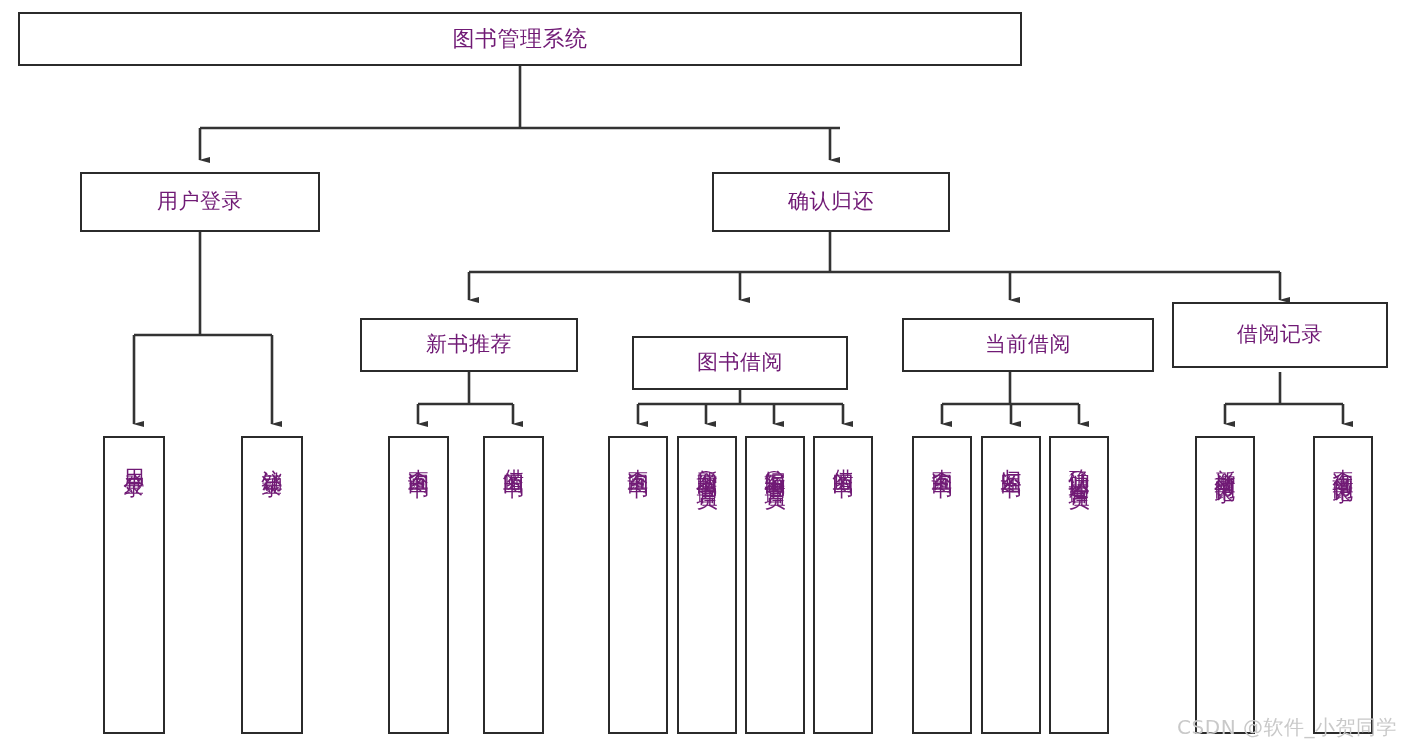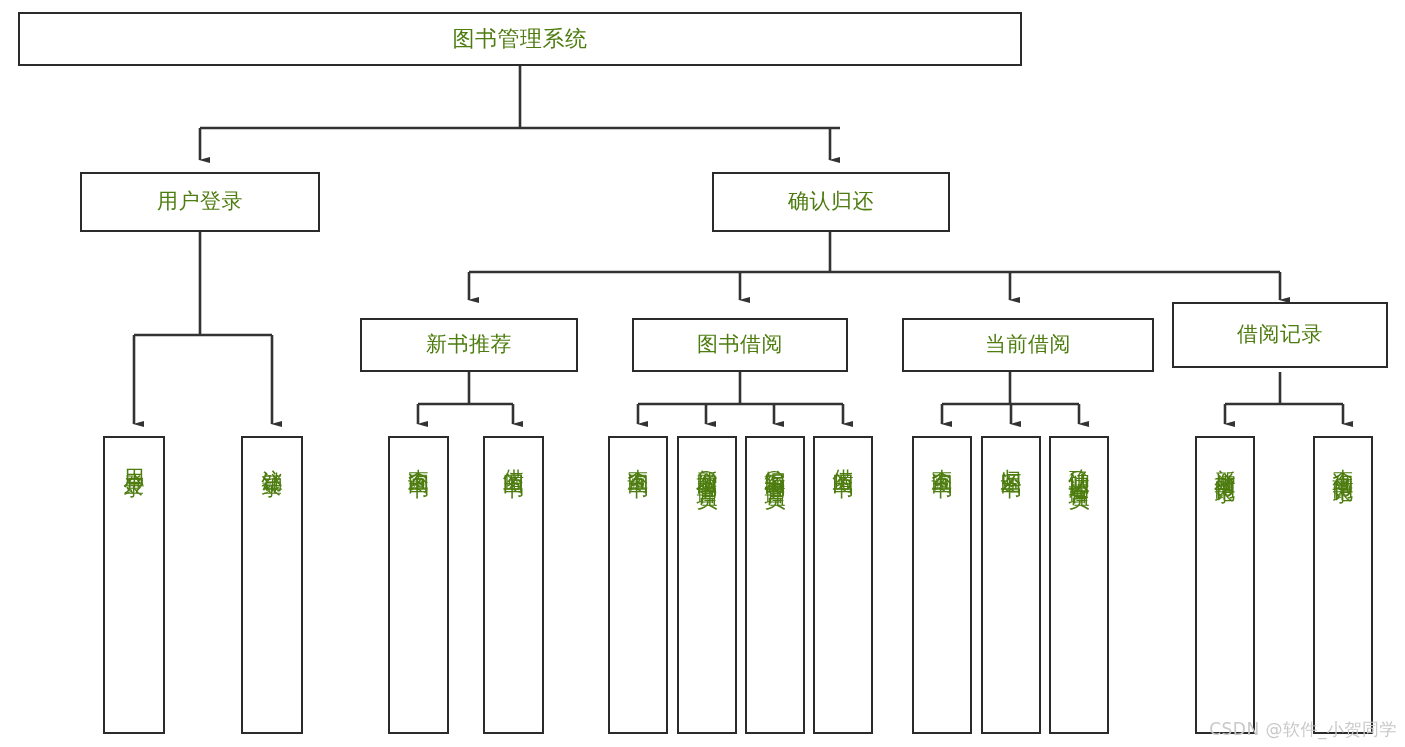--- a/index.html
+++ b/index.html
@@ -26,21 +26,21 @@
     height: 747px;
   }
   .node {
     position: absolute;
     box-sizing: border-box;
     background: #ffffff;
     border: 2px solid #2b2b2b;
     display: flex;
     align-items: center;
     justify-content: center;
-    color: #4d7c0f;
+    color: #701a75;
     z-index: 2;
   }
   .node.h {
     font-size: 21px;
     letter-spacing: 0.5px;
     line-height: 1.2;
   }
   .node.root {
     font-size: 22px;
   }
@@ -54,21 +54,21 @@
     writing-mode: vertical-rl;
     text-orientation: upright;
     letter-spacing: 3px;
     line-height: 1.05;
     white-space: nowrap;
   }
   .watermark {
     position: absolute;
     right: 8px;
     bottom: 6px;
-    font-size: 17px;
+    font-size: 20px;
     color: #c9c9c9;
     letter-spacing: 0.5px;
     z-index: 3;
     white-space: nowrap;
   }
 </style>
 </head>
 <body>
 
 <div id="canvas">
@@ -130,21 +130,21 @@
   <div class="node h" style="left:80px; top:172px; width:240px; height:60px;">
     <span>用户登录</span>
   </div>
   <div class="node h" style="left:712px; top:172px; width:238px; height:60px;">
     <span>确认归还</span>
   </div>
 
   <div class="node h" style="left:360px; top:318px; width:218px; height:54px;">
     <span>新书推荐</span>
   </div>
-  <div class="node h" style="left:632px; top:318px; width:216px; height:54px;">
+  <div class="node h" style="left:632px; top:336px; width:216px; height:54px;">
     <span>图书借阅</span>
   </div>
   <div class="node h" style="left:902px; top:318px; width:252px; height:54px;">
     <span>当前借阅</span>
   </div>
   <div class="node h" style="left:1172px; top:302px; width:216px; height:66px;">
     <span>借阅记录</span>
   </div>
 
   <div class="node v" style="left:103px; top:436px; width:62px; height:298px;">

